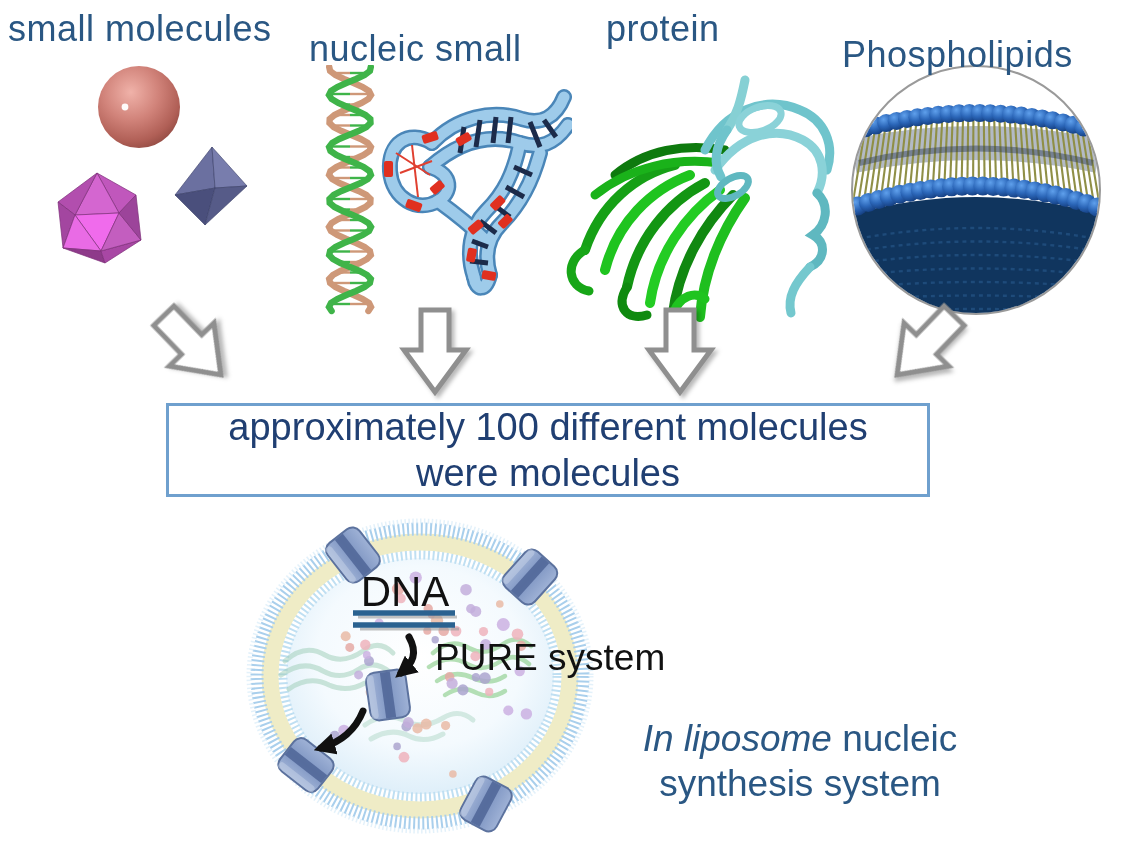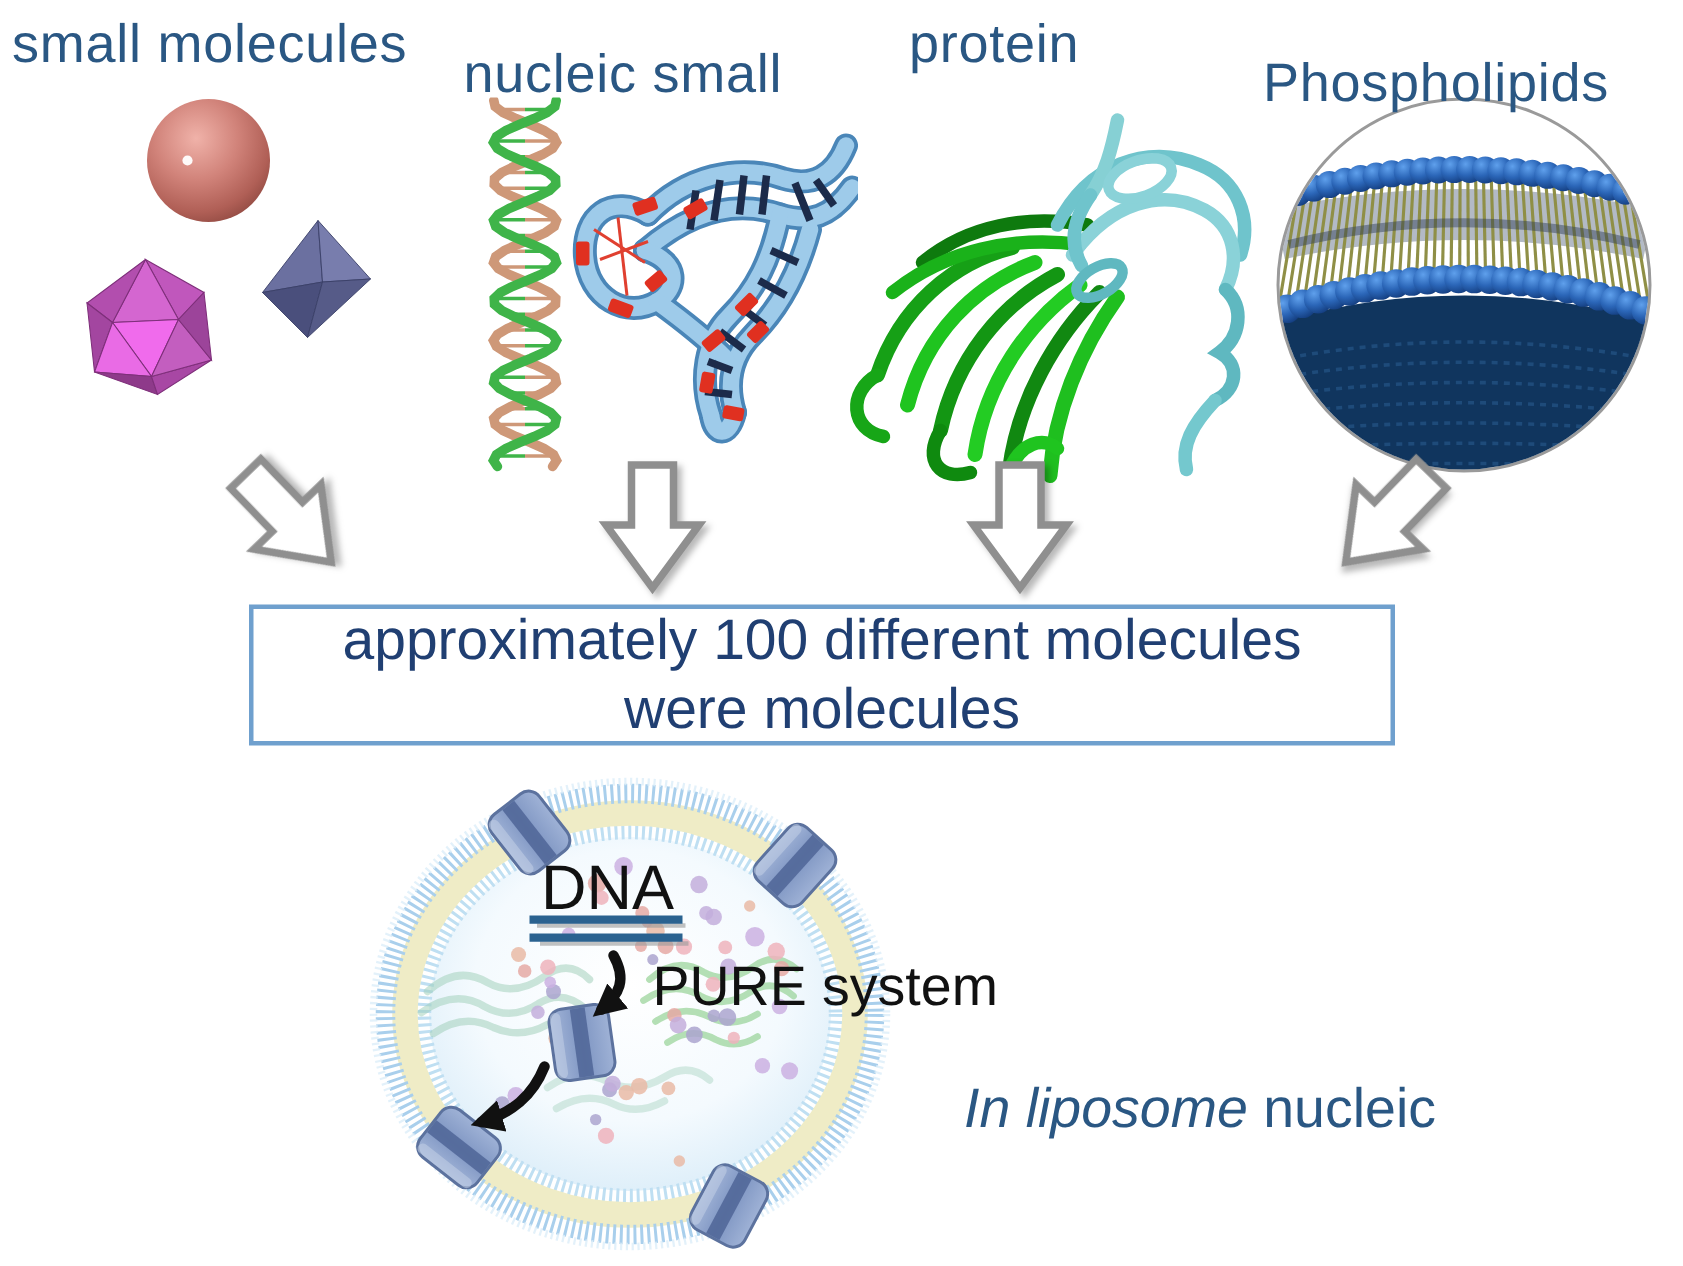--- a/index.html
+++ b/index.html
@@ -452,15 +452,16 @@
     </g>
 
     <path d="M194,134 C203,150 198,160 186,170" fill="none" stroke="#111" stroke-width="7" stroke-linecap="round" marker-end="url(#ah)"></path>
     <path d="M148,208 C140,228 126,239 106,245" fill="none" stroke="#111" stroke-width="7" stroke-linecap="round" marker-end="url(#ah)"></path>
 
     <text x="220" y="167" font-size="37" fill="#111">PURE system</text>
   </svg>
 
   <div class="caption">
     <div><span class="it">In liposome</span><span> nucleic</span></div>
+    <div>synthesis system</div>
   </div>
 
 </div>
 
 </body></html>

